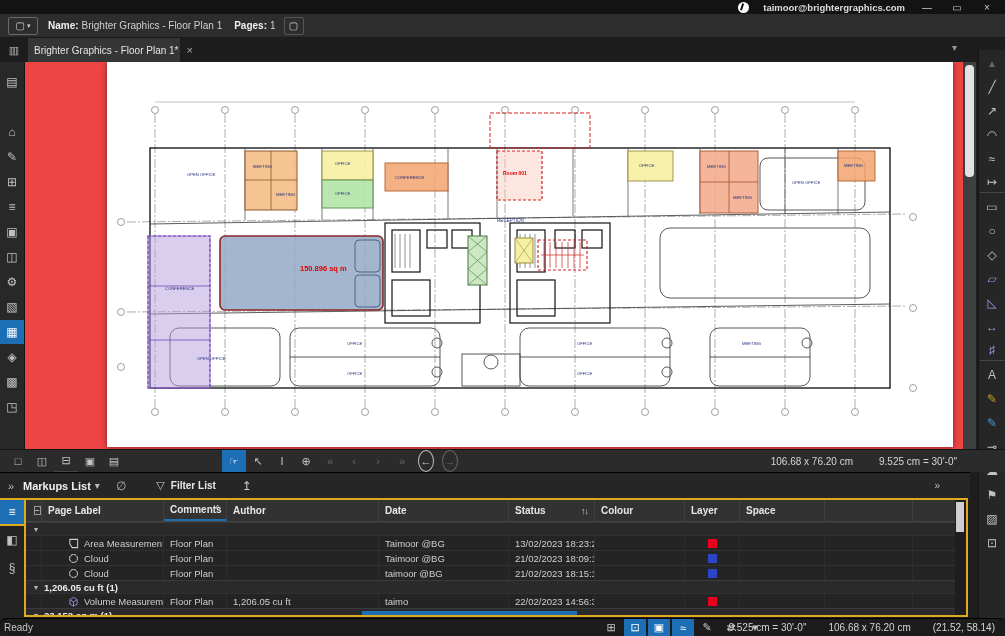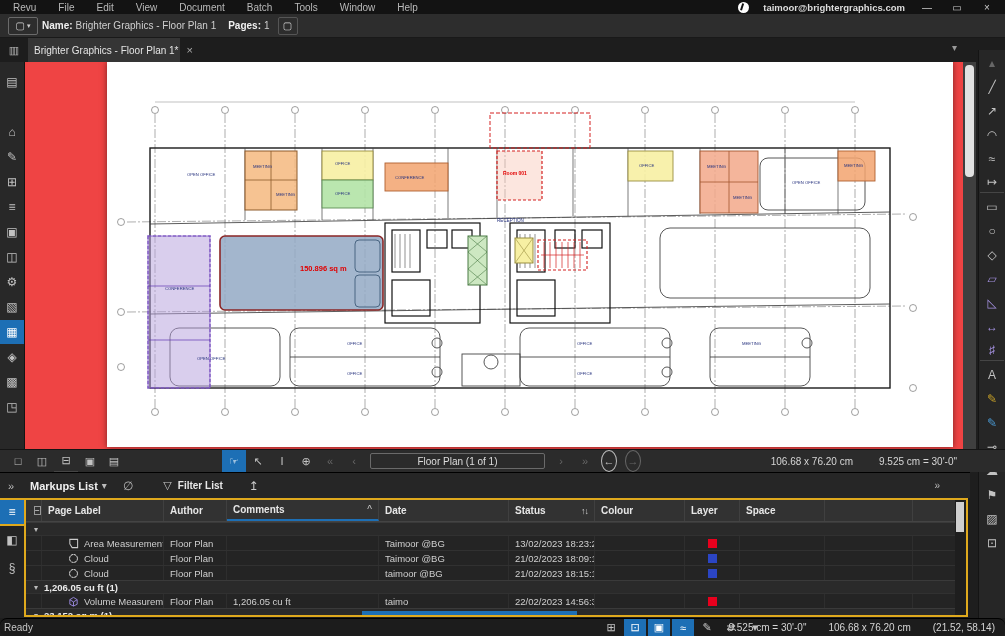--- a/index.html
+++ b/index.html
@@ -72,21 +72,21 @@
   #nav-left { display:flex; margin-left:6px; }
   #nav-center { display:flex; margin-left:96px; }
   #page-field { width:175px; height:16px; border:1px solid #6a6a6a; border-radius:2px; color:#ddd;
     display:flex; align-items:center; justify-content:center; font-size:10px; margin:0 4px; }
   #nav-dims { position:absolute; right:48px; display:flex; gap:26px; color:#d5d5d5; font-size:10px; }
 
   
   #markups-header { position:absolute; left:0; top:472px; width:970px; height:26px; background:#262626;
     border-top:1px solid #000; display:flex; align-items:center; }
   #markups-header .chev { color:#bbb; font-size:11px; width:22px; text-align:center; }
-  #markups-title { color:#f0f0f0; font-weight:bold; font-size:11px; margin-left:8px; }
+  #markups-title { color:#f0f0f0; font-weight:bold; font-size:11px; margin-left:1px; }
   #markups-title-chev { color:#bbb; margin:0 8px 0 4px; }
   #hide-markups { color:#b5b5b5; font-size:12px; margin:0 8px; }
   #search-box { width:218px; height:17px; border:1px solid #5d5d5d; border-radius:2px; display:flex;
     align-items:center; padding:0 6px; gap:6px; }
   #search-box .ph { color:#e8e8e8; font-weight:bold; flex:1; }
   #search-box .clr { color:#999; }
   #filter-area { display:flex; align-items:center; gap:6px; margin-left:22px; color:#e8e8e8; font-weight:bold; }
   #filter-area .funnel { color:#ccc; font-weight:normal; font-size:11px; }
   #export-btn { color:#ccc; margin-left:26px; font-size:12px; }
   #markups-expand { position:absolute; right:30px; color:#bbb; }
@@ -130,47 +130,35 @@
   #status-texts { position:absolute; right:10px; display:flex; gap:22px; color:#d5d5d5; }
 
   text { font-family:"Liberation Sans", sans-serif; }
 </style>
 </head>
 <body>
 
 <div id="app">
 
   <div id="titlebar">
-    <div id="menus">
-
-    <span>Revu</span>
-        <span>File</span>
-        <span>Edit</span>
-        <span>View</span>
-        <span>Document</span>
-        <span>Batch</span>
-        <span>Tools</span>
-        <span>Window</span>
-        <span>Help</span>
-      </div>
     <div id="account-area">
       <span id="revu-logo"></span>
       <span id="account-email">taimoor@brightergraphics.com</span>
       <span class="winbtn">—</span>
       <span class="winbtn">▭</span>
       <span class="winbtn">×</span>
     </div>
   </div>
 
   <div id="filebar">
     <div id="file-menu-box">
         <span>▢</span>
         <span style="font-size:7px">▾</span>
       </div>
-    <b style="margin-left:4px">Name:</b>
+    <b style="margin-left:10px">Name:</b>
     <span class="val">Brighter Graphics - Floor Plan 1</span>
     <b style="margin-left:12px">Pages:</b>
     <span class="val">1</span>
     <div id="new-doc-box">
         <span>▢</span>
       </div>
   </div>
 
   <div id="tabbar">
     <span id="panels-btn">▥</span>
@@ -505,21 +493,20 @@
         <span class="icn">
           <i style="font-style:normal">⊕</i>
         </span>
         <span class="icn dim">
           <i style="font-style:normal">«</i>
         </span>
         <span class="icn dim">
           <i style="font-style:normal">‹</i>
         </span>
       </div>
-    <div id="page-field">Floor Plan (1 of 1)</div>
     <div style="display:flex">
 
     <span class="icn dim">
           <i style="font-style:normal">›</i>
         </span>
         <span class="icn dim">
           <i style="font-style:normal">»</i>
         </span>
         <span class="icn circ">
           <i style="font-style:normal">←</i>
@@ -559,25 +546,25 @@
         <i style="font-style:normal">§</i>
       </span>
     </div>
 
   <div id="markups-table">
     <div class="thead">
       <div class="th">
           <span class="cbox">−</span>
         </div>
       <div class="th">Page Label</div>
-      <div class="th">Author</div>
       <div class="th sorted">
           <span>Comments</span>
           <span class="caret">^</span>
         </div>
+      <div class="th">Author</div>
       <div class="th">Date</div>
       <div class="th">
           <span>Status</span>
           <span class="sortico">↑↓</span>
         </div>
       <div class="th">Colour</div>
       <div class="th">Layer</div>
       <div class="th">Space</div>
       <div class="th"></div>
     </div>

